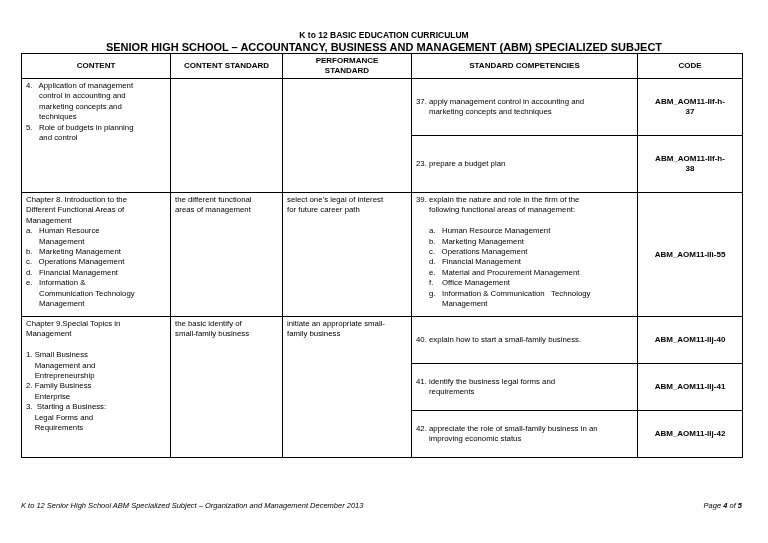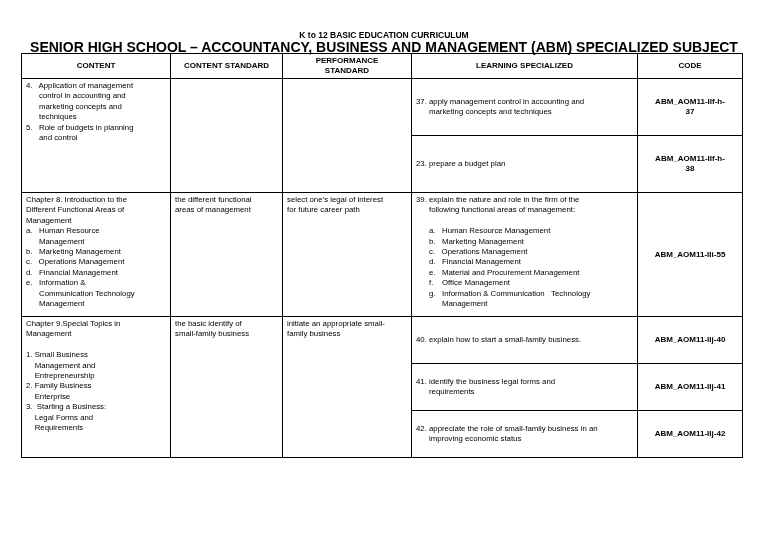--- a/index.html
+++ b/index.html
@@ -21,21 +21,21 @@
     font-size: 8.5px;
     font-weight: 700;
     line-height: 12px;
     white-space: pre-wrap;
   }
   .doc-subtitle {
     position: absolute;
     top: 41px; left: 0;
     width: 768px;
     text-align: center;
-    font-size: 14px;
+    font-size: 11px;
     font-weight: 700;
     line-height: 12px;
     white-space: pre-wrap;
   }
   table.curriculum {
     position: absolute;
     top: 53px; left: 21px;
     width: 721px;
     border-collapse: collapse;
     table-layout: fixed;
@@ -106,21 +106,21 @@
       <col style="width:129px">
       <col style="width:226px">
       <col style="width:105px">
     </colgroup>
     <thead>
       <tr class="hdr">
         <th>CONTENT</th>
         <th>CONTENT STANDARD</th>
         <th>PERFORMANCE
 STANDARD</th>
-        <th>LEARNING SPECIALIZED</th>
+        <th>STANDARD COMPETENCIES</th>
         <th>CODE</th>
       </tr>
     </thead>
     <tbody>
       <tr class="row-37">
         <td rowspan="2">4.   Application of management
       control in accounting and
       marketing concepts and
       techniques
 5.   Role of budgets in planning
@@ -191,14 +191,18 @@
         <td class="code">ABM_AOM11-IIj-41</td>
       </tr>
       <tr class="row-42">
         <td class="mid">42. appreciate the role of small-family business in an
       improving economic status</td>
         <td class="code">ABM_AOM11-IIj-42</td>
       </tr>
     </tbody>
   </table>
 
+  <div class="footer">
+    <span>K to 12 Senior High School ABM Specialized Subject – Organization and Management December 2013</span>
+    <span><span>Page</span> <b>4</b> <span>of</span> <b>5</b></span>
+  </div>
 
 </div>
 
 </body></html>

